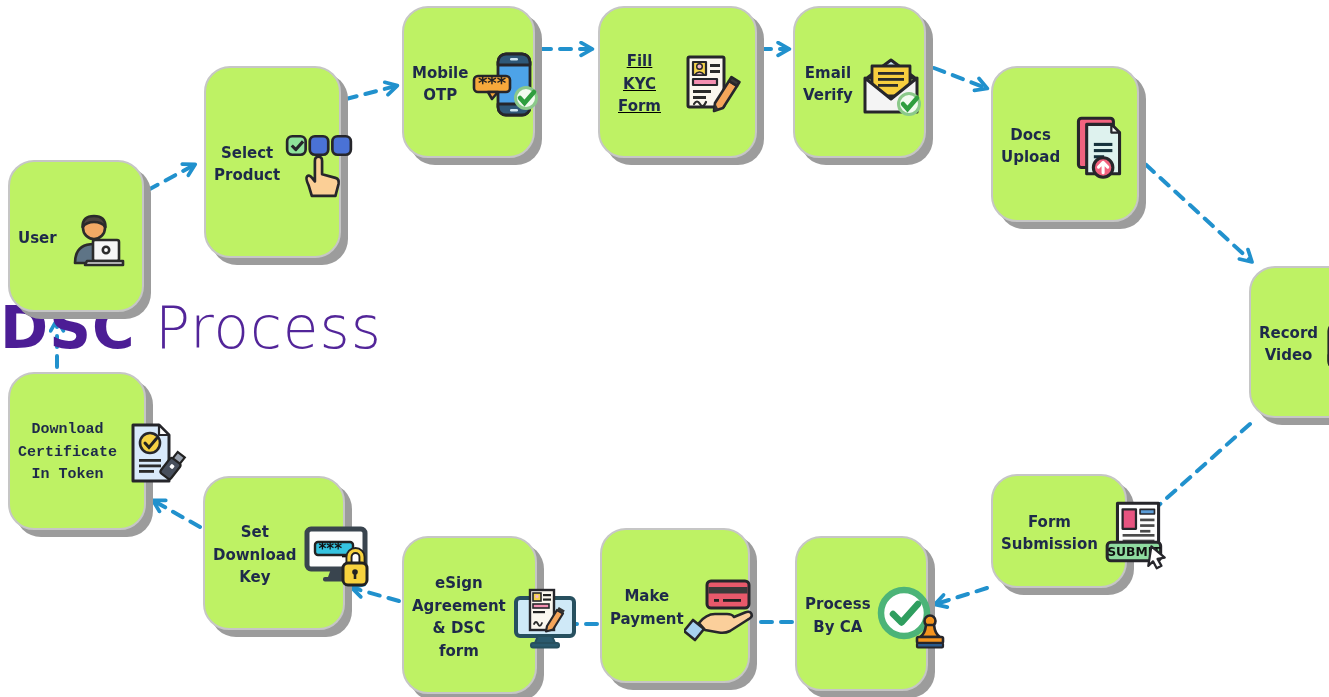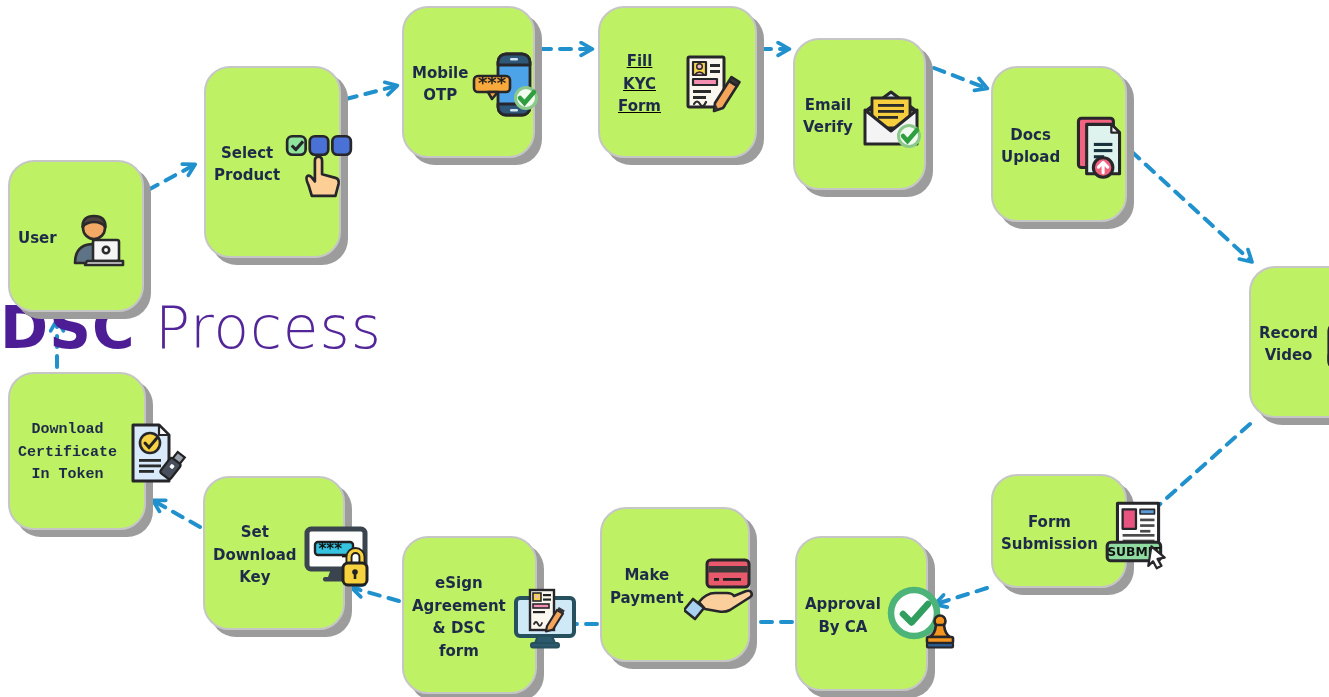--- a/index.html
+++ b/index.html
@@ -119,39 +119,39 @@
         <path d="M21,55 q3,-5 6,0 t6,-2" fill="none" stroke="#2b2b2b" stroke-width="2.2" stroke-linecap="round"></path>
         <g stroke="#26262b" stroke-width="2.6" stroke-linejoin="round">
           <path d="M42,54 L56,32 l8,5 L50,59 l-9,3 z" fill="#f5a55a"></path>
           <path d="M56,32 l2.5,-4 l8,5 l-2.5,4 z" fill="#3a3a3a"></path>
         </g>
         <path d="M42,54 l-1,8 l4.5,-1.4 z" fill="#333"></path>
       </svg>
     </div>
   </div>
 
-  <div class="card" style="left:793px;top:6px;width:133px;height:152px;margin-top:32px;">
+  <div class="card" style="left:793px;top:6px;width:133px;height:152px;">
     <div class="label">Email Verify</div>
     <div class="icon-wrap">
       <svg width="76" height="72" viewBox="0 0 72 72">
         <g stroke="#26262b" stroke-linejoin="round">
           <path d="M12,29 L36,11 L60,29 z" fill="#cde9f5" stroke-width="3"></path>
           <rect x="17" y="17" width="38" height="30" fill="#f7ce3e" stroke-width="2.8"></rect>
         </g>
         <rect x="23" y="23" width="26" height="2.8" fill="#2b2b2b"></rect>
         <rect x="23" y="29" width="26" height="2.8" fill="#2b2b2b"></rect>
         <rect x="23" y="35" width="20" height="2.8" fill="#2b2b2b"></rect>
         <path d="M10,29 L36,50 L62,29 V63 H10 Z" fill="#f4f4f4" stroke="#26262b" stroke-width="3" stroke-linejoin="round"></path>
         <circle cx="54" cy="55" r="10.5" fill="#f2fbf0" stroke="#8bc98a" stroke-width="3"></circle>
         <path d="M48,55 l4.5,5 l9.5,-11" fill="none" stroke="#2f9e3f" stroke-width="4.5" stroke-linecap="round"></path>
       </svg>
     </div>
   </div>
 
-  <div class="card" style="left:991px;top:66px;width:136px;height:156px;">
+  <div class="card" style="left:991px;top:66px;width:148px;height:156px;">
     <div class="label">Docs Upload</div>
     <div class="icon-wrap">
       <svg width="78" height="74" viewBox="0 0 72 72">
         <g stroke="#26262b" stroke-linejoin="round">
           <rect x="16" y="8" width="34" height="48" rx="3" fill="#f2637f" stroke-width="3"></rect>
           <path d="M24,14 H48 l8,8 V62 H24 Z" fill="#def2ee" stroke-width="3"></path>
           <path d="M48,14 v8 h8 z" fill="#fff" stroke-width="2.2"></path>
         </g>
         <rect x="31" y="32" width="18" height="3" fill="#16323c"></rect>
         <rect x="31" y="38" width="18" height="3" fill="#16323c"></rect>
@@ -195,36 +195,36 @@
         <rect x="22" y="36" width="31" height="2.6" fill="#4a4a4a"></rect>
         <rect x="22" y="41.5" width="31" height="2.6" fill="#4a4a4a"></rect>
         <rect x="7" y="44" width="52" height="18" rx="3.5" fill="#8fdba0" stroke="#26262b" stroke-width="3"></rect>
         <text x="33" y="57.5" text-anchor="middle" font-size="12" font-weight="bold" fill="#111">SUBMIT</text>
         <path d="M50,48 l13,11 -7,1.2 3.8,6.8 -4.6,2.4 -3.6,-6.8 -4.6,4.4 z" fill="#fff" stroke="#26262b" stroke-width="2.2" stroke-linejoin="round"></path>
       </svg>
     </div>
   </div>
 
   <div class="card" style="left:795px;top:536px;width:133px;height:155px;">
-    <div class="label">Approval By CA</div>
+    <div class="label">Process By CA</div>
     <div class="icon-wrap">
       <svg width="78" height="72" viewBox="0 0 72 72">
         <circle cx="30" cy="32" r="23" fill="#fff" stroke="#4cb478" stroke-width="6.5"></circle>
         <path d="M19,33 l8.5,8.5 L44,23" fill="none" stroke="#2f9e5f" stroke-width="6.5" stroke-linecap="round" stroke-linejoin="round"></path>
         <g stroke="#26262b" stroke-width="2.6" stroke-linejoin="round">
           <circle cx="56" cy="40" r="5.5" fill="#f5941e"></circle>
           <path d="M52,44 q-1,9 -6,12 h20 q-5,-3 -6,-12 z" fill="#f5941e"></path>
           <rect x="43" y="56" width="26" height="6" rx="1.5" fill="#f5941e"></rect>
           <rect x="43" y="62" width="26" height="4.5" rx="1" fill="#2b5a8c" stroke-width="2.2"></rect>
         </g>
       </svg>
     </div>
   </div>
 
-  <div class="card" style="left:600px;top:507px;width:150px;height:155px;">
+  <div class="card" style="left:600px;top:528px;width:150px;height:155px;">
     <div class="label">Make Payment</div>
     <div class="icon-wrap">
       <svg width="78" height="72" viewBox="0 0 72 72">
         <rect x="20" y="8" width="42" height="27" rx="4" fill="#e8596b" stroke="#26262b" stroke-width="3"></rect>
         <rect x="21.5" y="14" width="39" height="6.5" fill="#3a3a3a"></rect>
         <rect x="27" y="26" width="5" height="2.8" fill="#222"></rect>
         <rect x="36" y="26" width="18" height="2.8" fill="#222"></rect>
         <g stroke="#26262b" stroke-width="2.6" stroke-linejoin="round">
           <path d="M12,50 q7,-9 16,-9 h12 q5,0 7,3 l11,-4.5 q5,-2 6.5,1.5 q1.2,3.2 -3.5,5.5 L43,58 q-5,2.5 -11,1.5 L18,57 z" fill="#fbcf9b"></path>
           <path d="M6,47 l11,9 -9,11 -11,-9 z" fill="#a8d2f0"></path>

